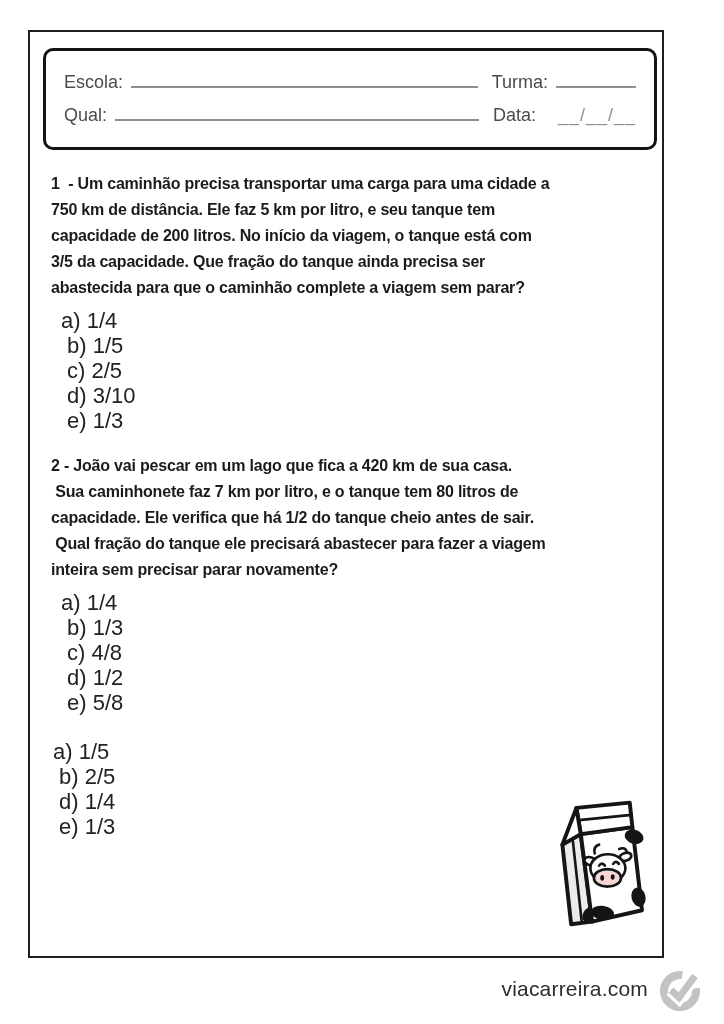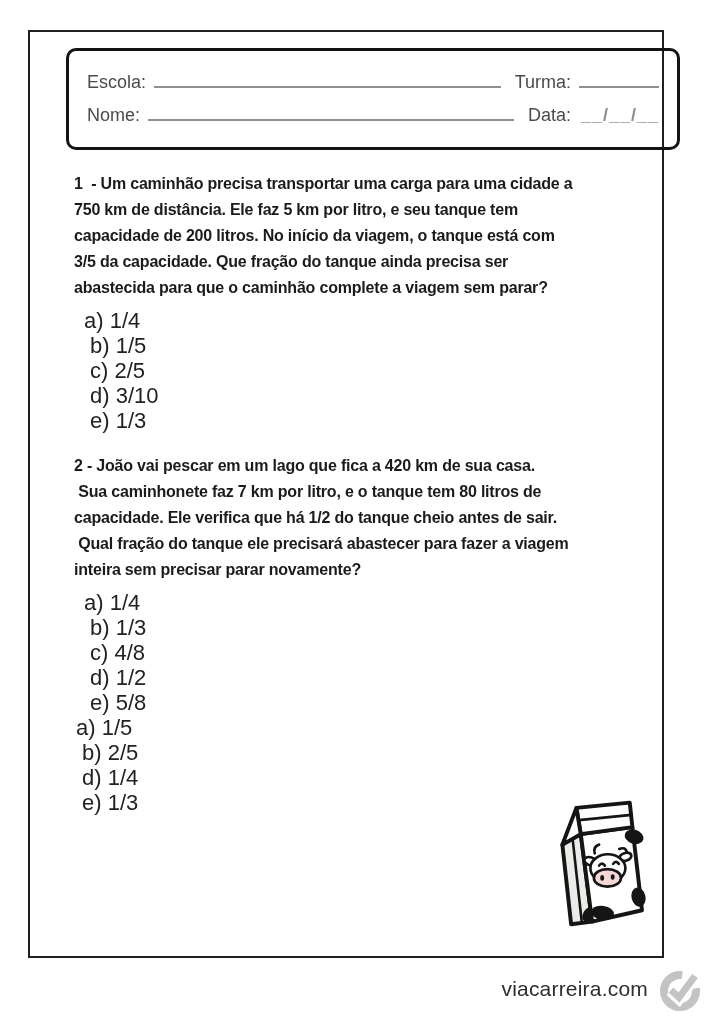--- a/index.html
+++ b/index.html
@@ -10,21 +10,21 @@
     background:#ffffff;
     font-family:"Liberation Sans", sans-serif;
     color:#1c1c1c;
     overflow:hidden;
   }
   .sheet {
     position:absolute;
     left:28px; top:30px;
     width:636px; height:928px;
     border:2.5px solid #1f1f1f;
-    padding:0 8px 0 36px;
+    padding:0 8px 0 13px;
   }
   .info-box {
     margin-top:16px;
     width:614px; height:102px;
     border:3.5px solid #141414;
     border-radius:10px;
     padding:10px 18px;
     display:flex; flex-direction:column; justify-content:space-evenly;
   }
   .info-row {
@@ -32,33 +32,33 @@
     font-size:18px; font-weight:400; color:#4b4b4b;
   }
   .info-row .lbl { white-space:pre; }
   .fill-line {
     flex:1 1 auto;
     border-bottom:2px solid #8f8f8f;
     height:14px;
     margin:0 14px 2px 8px;
   }
   .fill-line.short { flex:0 0 80px; margin-right:0; }
-  .date-blanks { color:#8f8f8f; font-weight:700; letter-spacing:1px; margin-left:10px; white-space:pre; }
+  .date-blanks { color:#8f8f8f; font-weight:400; letter-spacing:1px; margin-left:22px; white-space:pre; }
   .question {
     margin-left:8px;
     font-size:16px; font-weight:700;
     line-height:26px; letter-spacing:-0.2px;
     white-space:pre;
     color:#1b1b1b;
   }
   .q1 { margin-top:21px; }
   .q2 { margin-top:20px; }
   .q3 { margin-top:1px; }
   .options { margin-left:18px; margin-top:7px; font-size:22px; font-weight:400; color:#222; }
-  .options.q3-opts { margin-left:10px; margin-top:0; }
+  .options.q3-opts { margin-left:10px; margin-top:24px; }
   .option { line-height:25px; padding-left:6px; }
   .option:first-child { padding-left:0; }
   .carton {
     position:absolute;
     left:514px; top:760px;
     width:105px; height:142px;
   }
   .footer {
     position:absolute;
     top:966px; right:20px;
@@ -73,21 +73,21 @@
   <div class="sheet">
 
     <div class="info-box">
       <div class="info-row">
         <span class="lbl">Escola:</span>
         <span class="fill-line"></span>
         <span class="lbl">Turma:</span>
         <span class="fill-line short"></span>
       </div>
       <div class="info-row">
-        <span class="lbl">Nome:</span>
+        <span class="lbl">Qual:</span>
         <span class="fill-line"></span>
         <span class="lbl">Data:</span>
         <span class="date-blanks">__/__/__</span>
       </div>
     </div>
 
     <div class="question q1">1  - Um caminhão precisa transportar uma carga para uma cidade a
 750 km de distância. Ele faz 5 km por litro, e seu tanque tem
 capacidade de 200 litros. No início da viagem, o tanque está com
 3/5 da capacidade. Que fração do tanque ainda precisa ser

